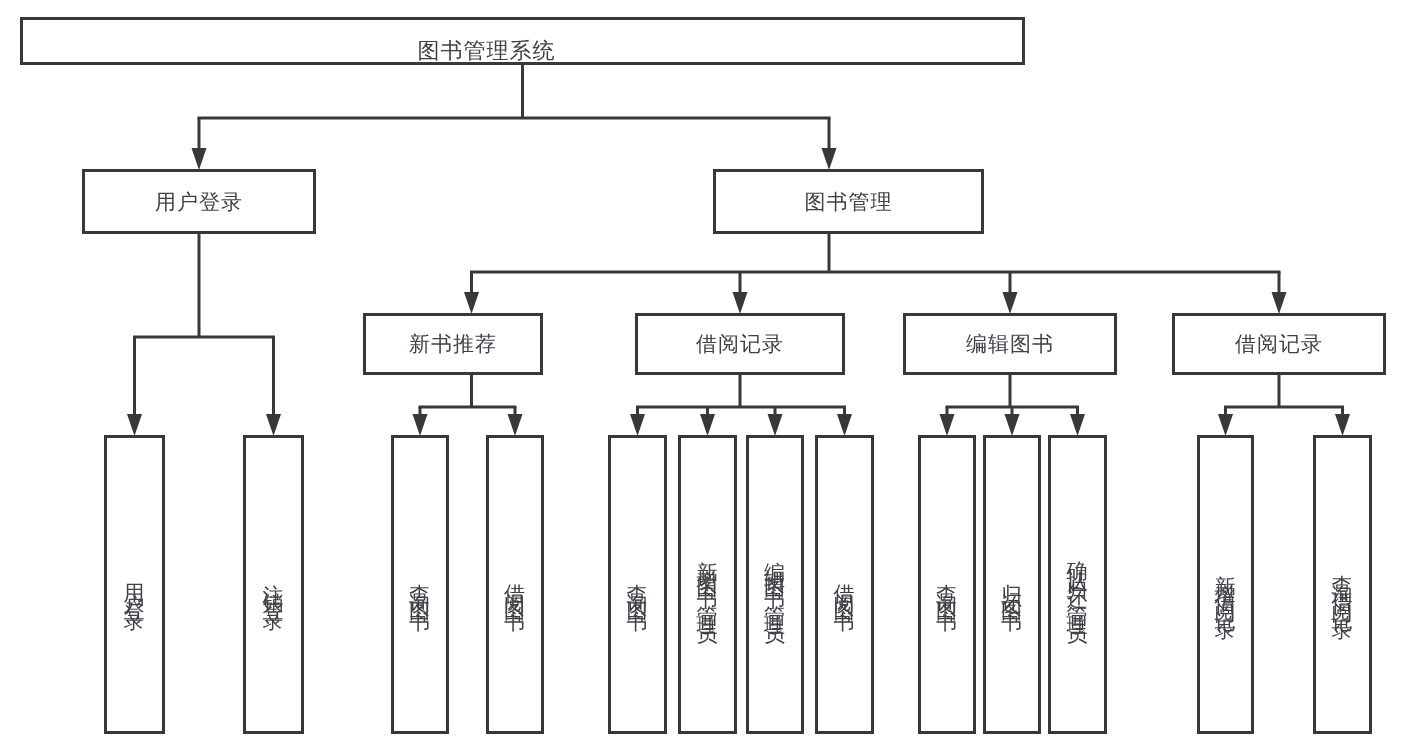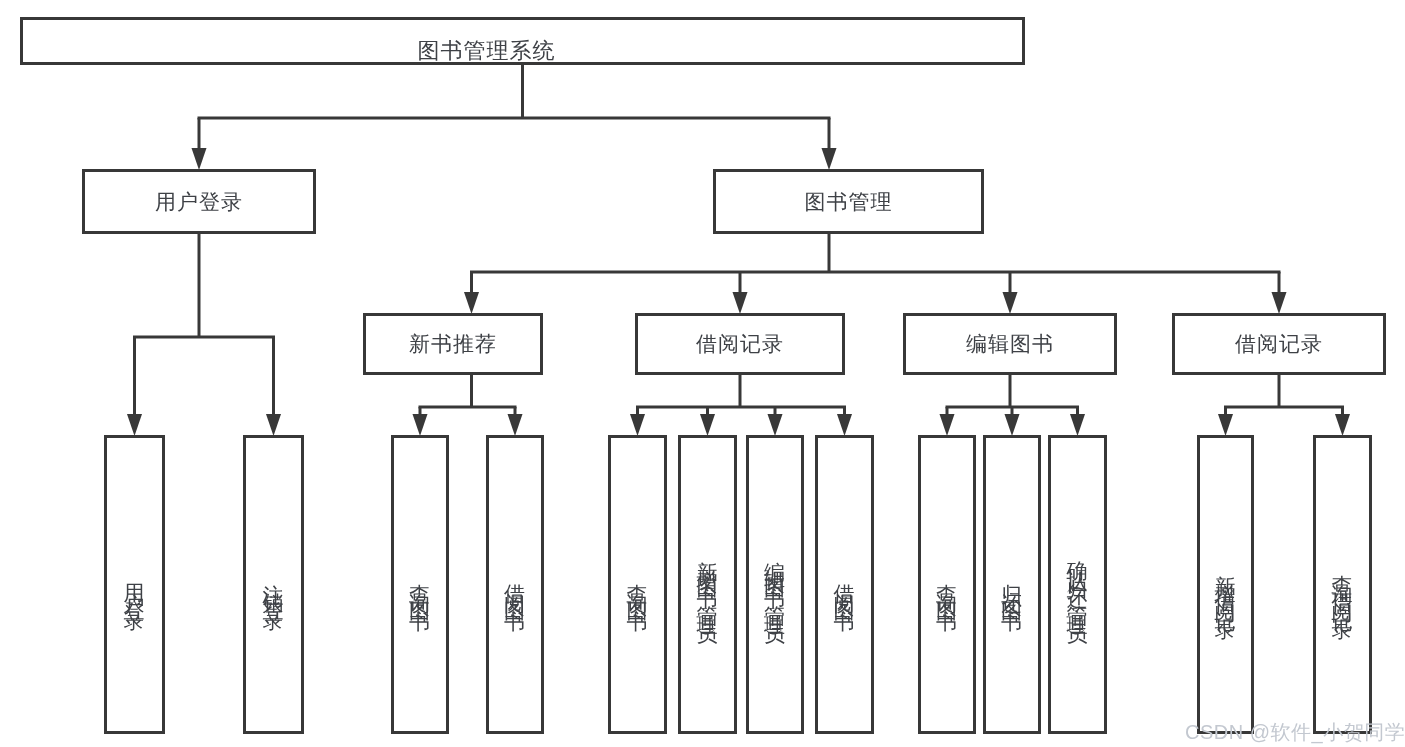--- a/index.html
+++ b/index.html
@@ -170,15 +170,14 @@
     <span class="lbl">确认归还（管理员）</span>
   </div>
 
   <div class="box vbox" id="leaf-rec-add" style="left:1197px;top:435px;width:57px;height:299px">
     <span class="lbl">新增借阅记录</span>
   </div>
   <div class="box vbox" id="leaf-rec-query" style="left:1313px;top:435px;width:59px;height:299px">
     <span class="lbl">查询借阅记录</span>
   </div>
 
-  <div class="watermark">CSDN @软件_小贺同学</div>
 
 </div>
 
 </body></html>

